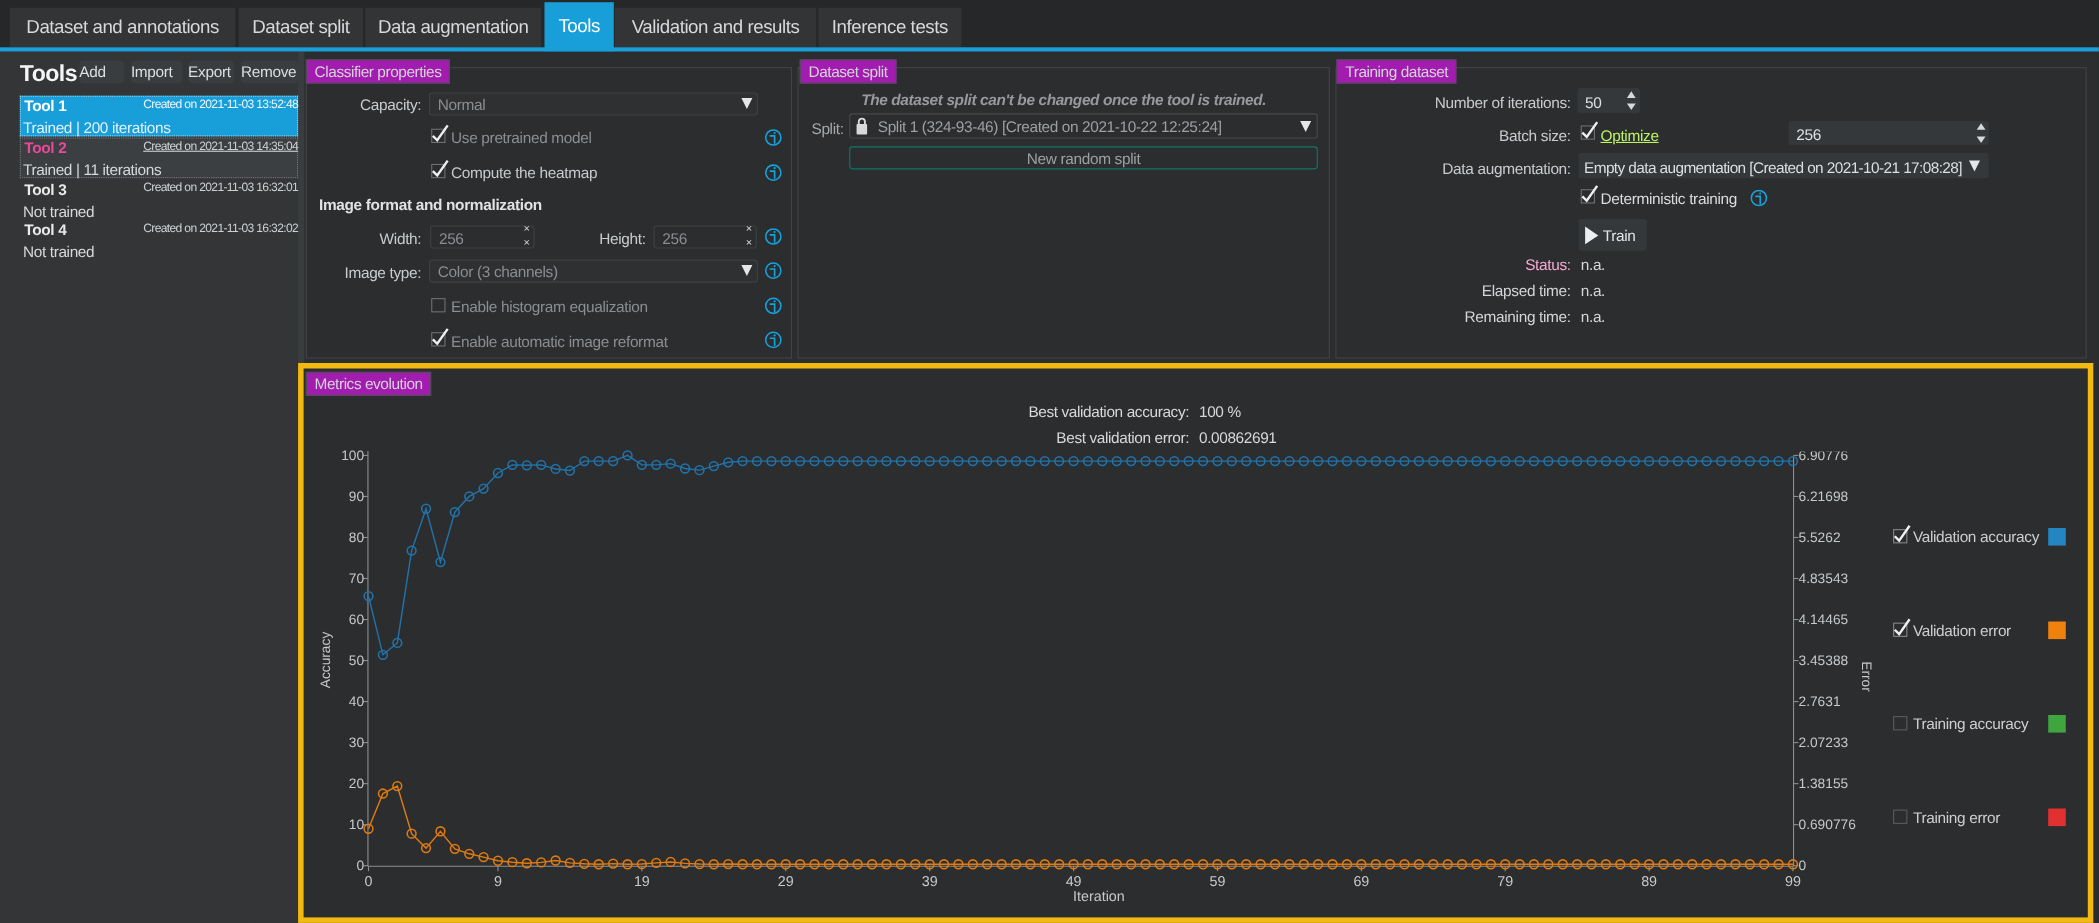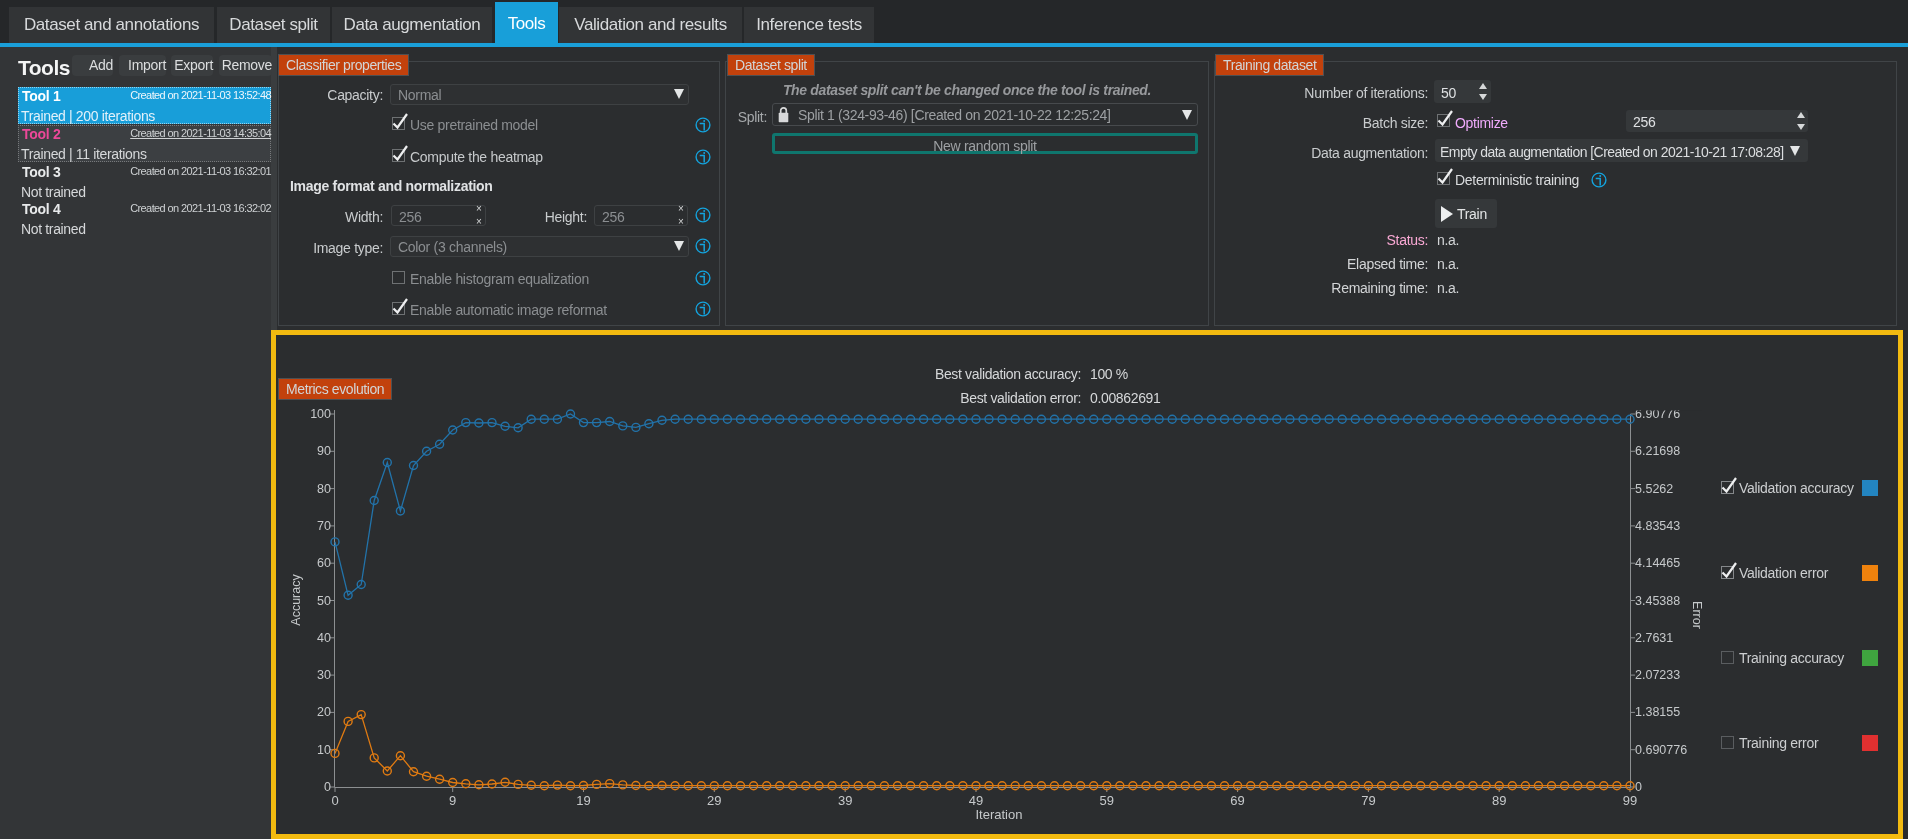--- a/index.html
+++ b/index.html
@@ -1,36 +1,36 @@
 <!DOCTYPE html>
 <html><head><meta charset="utf-8">
 <style>
 *{margin:0;padding:0;box-sizing:border-box;}
 html,body{width:1908px;height:839px;overflow:hidden;background:#292b2d;
 font-family:"Liberation Sans",sans-serif;}
 .abs{position:absolute;}
 .tab{position:absolute;top:7px;height:36px;background:#323436;color:#d7d9db;
 font-size:17px;line-height:36px;text-align:center;letter-spacing:-0.4px;}
 .grp{position:absolute;border:1px solid #404447;}
-.gtitle{position:absolute;height:22px;line-height:20px;background:#c2410c;
+.gtitle{position:absolute;height:22px;line-height:20px;background:#a21caf;
 border:1px solid #4d5053;color:#d2d5d7;font-size:14px;padding:0 7px;
 letter-spacing:-0.4px;z-index:5;white-space:nowrap;}
 .lbl{position:absolute;font-size:14px;color:#c9ccce;white-space:nowrap;letter-spacing:-0.3px;}
 .lblr{position:absolute;font-size:14px;color:#c9ccce;white-space:nowrap;text-align:right;letter-spacing:-0.3px;}
 .dim{color:#8b8e91;}
 .combo{position:absolute;border:1px solid #3e4143;border-radius:3px;}
 .combodis{background:#2e3032;}
 .comboen{background:#35383a;border:none;}
 .ctext{position:absolute;left:8px;top:0;bottom:0;font-size:14px;white-space:nowrap;letter-spacing:-0.3px;}
 .arrow{position:absolute;width:0;height:0;border-left:5.5px solid transparent;
 border-right:5.5px solid transparent;border-top:10px solid #e4e6e7;}
 .cb{position:absolute;width:13px;height:13px;background:#2a2c2e;border:1px solid #6e7173;}
 .spin{position:absolute;border:1px solid #3e4143;border-radius:3px;}
 .btn{position:absolute;background:#3a3d3f;border-radius:4px;color:#dcdedf;
-font-size:14px;text-align:right;letter-spacing:-0.3px;}
+font-size:14px;text-align:left;letter-spacing:-0.3px;}
 </style></head>
 <body>
 
 <div class="abs" style="left:0;top:0;width:1908px;height:43px;background:#252729;"></div>
 <div class="tab" style="left:9px;width:205px;">Dataset and annotations</div>
 <div class="tab" style="left:217px;width:113px;">Dataset split</div>
 <div class="tab" style="left:332px;width:160px;">Data augmentation</div>
 <div class="tab" style="left:559px;width:183px;">Validation and results</div>
 <div class="tab" style="left:744px;width:130px;">Inference tests</div>
 <div class="abs" style="left:0;top:43px;width:1908px;height:4px;background:#1a9fd9;"></div>
@@ -131,34 +131,34 @@
 <div class="gtitle" style="left:727px;top:54px;">Dataset split</div>
 <div class="abs" style="left:725px;top:82px;width:484px;text-align:center;font-size:14px;font-weight:bold;font-style:italic;color:#97999c;letter-spacing:-0.35px;">The dataset split can't be changed once the tool is trained.</div>
 <div class="lblr" style="left:567px;top:109px;width:200px;color:#a6a9ab;">Split:</div>
 <div class="combo" style="left:772px;top:103px;width:426px;height:23px;border-color:#474a4d;"></div>
 <svg class="abs" style="left:778px;top:106px;" width="11" height="17" viewBox="0 0 11 17">
     <path d="M2.7 7 V4.6 a2.8 2.8 0 0 1 5.6 0 V7" fill="none" stroke="#d8d9da" stroke-width="1.7"></path>
     <rect x="0.7" y="6.8" width="9.6" height="9.4" rx="0.8" fill="#d8d9da"></rect>
   </svg>
 <div class="abs" style="left:798px;top:107px;font-size:14px;color:#9da0a3;letter-spacing:-0.35px;white-space:nowrap;">Split 1 (324-93-46) [Created on 2021-10-22 12:25:24]</div>
 <div class="arrow" style="left:1182px;top:110px;"></div>
-<div class="abs" style="left:772px;top:133px;width:426px;height:21px;border:3px solid #0f766e;border-radius:3px;text-align:center;line-height:20px;font-size:14px;color:#9da0a3;letter-spacing:-0.3px;">New random split</div>
+<div class="abs" style="left:772px;top:133px;width:426px;height:21px;border:1px solid #0f766e;border-radius:3px;text-align:center;line-height:20px;font-size:14px;color:#9da0a3;letter-spacing:-0.3px;">New random split</div>
 <div class="grp" style="left:1214px;top:61px;width:683px;height:265px;"></div>
 <div class="gtitle" style="left:1215px;top:54px;">Training dataset</div>
 <div class="lblr" style="left:1228px;top:85px;width:200px;">Number of iterations:</div>
 <div class="abs comboen" style="left:1434px;top:80px;width:57px;height:23px;border-radius:3px;"></div>
 <div class="lbl" style="left:1441px;top:85px;color:#dee0e2;">50</div>
 <div class="abs" style="left:1479px;top:83px;width:0;height:0;border-left:4px solid transparent;border-right:4px solid transparent;border-bottom:6px solid #d6d8d9;"></div>
 <div class="abs" style="left:1479px;top:94px;width:0;height:0;border-left:4px solid transparent;border-right:4px solid transparent;border-top:6px solid #d6d8d9;"></div>
 <div class="lblr" style="left:1228px;top:115px;width:200px;">Batch size:</div>
 <div class="cb" style="left:1437px;top:114px;"></div>
 <svg class="abs" style="left:1436px;top:109px;z-index:3;" width="19" height="19" viewBox="0 0 19 19">
     <path d="M2.5 11.5 L6.5 15.5 L16 2" fill="none" stroke="#eeeff0" stroke-width="2.2"></path>
   </svg>
-<div class="lbl" style="left:1455px;top:115px;color:#f0abfc;">Optimize</div>
+<div class="lbl" style="left:1455px;top:115px;color:#bef264;text-decoration:underline;">Optimize</div>
 <div class="abs comboen" style="left:1626px;top:110px;width:182px;height:22px;border-radius:3px;"></div>
 <div class="lbl" style="left:1633px;top:114px;color:#dee0e2;">256</div>
 <div class="abs" style="left:1797px;top:112px;width:0;height:0;border-left:4px solid transparent;border-right:4px solid transparent;border-bottom:6px solid #d6d8d9;"></div>
 <div class="abs" style="left:1797px;top:124px;width:0;height:0;border-left:4px solid transparent;border-right:4px solid transparent;border-top:6px solid #d6d8d9;"></div>
 <div class="lblr" style="left:1228px;top:145px;width:200px;">Data augmentation:</div>
 <div class="abs comboen" style="left:1435px;top:139px;width:373px;height:23px;border-radius:3px;"></div>
 <div class="lbl" style="left:1440px;top:144px;color:#dcdee0;letter-spacing:-0.55px;">Empty data augmentation [Created on 2021-10-21 17:08:28]</div>
 <div class="arrow" style="left:1790px;top:146px;"></div>
 <div class="cb" style="left:1437px;top:172px;"></div>
 <svg class="abs" style="left:1436px;top:167px;z-index:3;" width="19" height="19" viewBox="0 0 19 19">
@@ -173,21 +173,21 @@
 <div class="abs comboen" style="left:1435px;top:199px;width:62px;height:29px;border-radius:3px;"></div>
 <div class="abs" style="left:1441px;top:206px;width:0;height:0;border-top:8px solid transparent;border-bottom:8px solid transparent;border-left:12px solid #eceeef;"></div>
 <div class="lbl" style="left:1457px;top:206px;color:#e2e4e5;">Train</div>
 <div class="lblr" style="left:1228px;top:232px;width:200px;color:#f9a8d4;">Status:</div>
 <div class="lbl" style="left:1437px;top:232px;color:#d3d5d7;">n.a.</div>
 <div class="lblr" style="left:1228px;top:256px;width:200px;color:#d3d5d7;">Elapsed time:</div>
 <div class="lbl" style="left:1437px;top:256px;color:#d3d5d7;">n.a.</div>
 <div class="lblr" style="left:1228px;top:280px;width:200px;color:#d3d5d7;">Remaining time:</div>
 <div class="lbl" style="left:1437px;top:280px;color:#d3d5d7;">n.a.</div>
 <div class="abs" style="left:271px;top:330px;width:1632px;height:509px;background:#2b2d2f;border:5px solid #f2ba10;"></div>
-<div class="gtitle" style="left:278px;top:338px;margin-top:40px;">Metrics evolution</div>
+<div class="gtitle" style="left:278px;top:338px;">Metrics evolution</div>
 <div class="abs" style="left:781px;top:366px;width:300px;text-align:right;font-size:14px;color:#d6d8da;letter-spacing:-0.35px;">Best validation accuracy:</div>
 <div class="abs" style="left:1090px;top:366px;font-size:14px;color:#d6d8da;letter-spacing:-0.35px;">100 %</div>
 <div class="abs" style="left:781px;top:390px;width:300px;text-align:right;font-size:14px;color:#d6d8da;letter-spacing:-0.35px;">Best validation error:</div>
 <div class="abs" style="left:1090px;top:390px;font-size:14px;color:#d6d8da;letter-spacing:-0.35px;">0.00862691</div>
 <svg class="abs" style="left:0;top:0;" width="1908" height="839" viewBox="0 0 1908 839">
     <line x1="334.5" y1="410" x2="334.5" y2="787.5" stroke="#8c8f91" stroke-width="1"></line>
     <line x1="334.5" y1="787.5" x2="1630.5" y2="787.5" stroke="#8c8f91" stroke-width="1"></line>
     <line x1="1630.5" y1="414" x2="1630.5" y2="787.5" stroke="#8c8f91" stroke-width="1"></line>
     <line x1="330" y1="787.0" x2="334.5" y2="787.0" stroke="#8c8f91"></line>
     <text x="331" y="791.0" font-size="12.5" fill="#c6c9cb" text-anchor="end" font-family="Liberation Sans">0</text>

